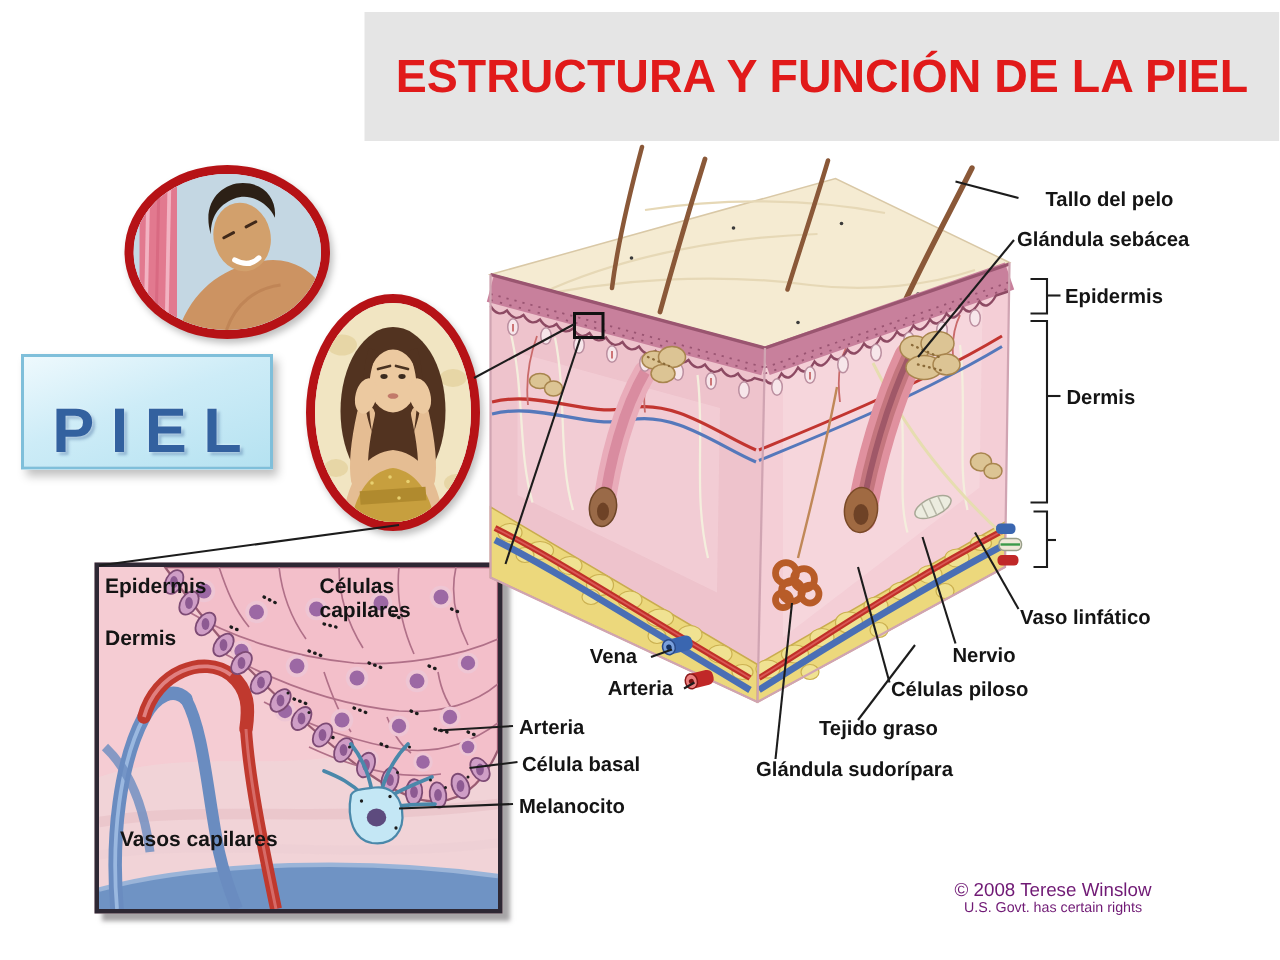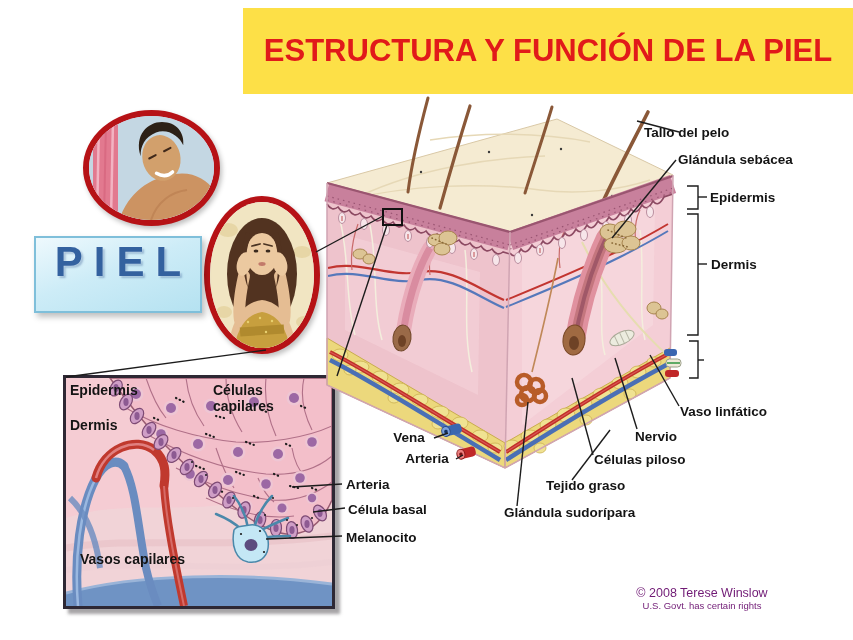--- a/index.html
+++ b/index.html
@@ -1,28 +1,28 @@
 <!DOCTYPE html>
 <html><head>
 <meta charset="utf-8">
 <style>
   html,body{margin:0;padding:0;background:#ffffff;}
   .slide{position:relative;width:853px;height:640px;background:#ffffff;overflow:hidden;
          font-family:"Liberation Sans", sans-serif;}
-  .banner{position:absolute;left:243px;top:8px;width:610px;height:86px;background:#fde047;
+  .banner{position:absolute;left:243px;top:8px;width:610px;height:86px;background:#e5e5e5;
           display:flex;align-items:center;justify-content:center;z-index:1;}
   .banner h1{margin:0;font-size:31px;font-weight:bold;color:#E11A1A;letter-spacing:0px;white-space:nowrap;}
   .oval{position:absolute;border:6px solid #B61216;border-radius:50%;overflow:hidden;z-index:2;
         box-shadow:2px 3px 5px rgba(0,0,0,.25);background:#dde;}
   .oval svg{display:block;}
   .man{left:83px;top:110px;width:125px;height:104px;}
   .woman{left:204px;top:196px;width:104px;height:146px;}
-  .pielbox{position:absolute;left:34px;top:236px;width:164px;height:73px;border:2px solid #7FBFDA;
+  .pielbox{position:absolute;left:14px;top:236px;width:164px;height:73px;border:2px solid #7FBFDA;
            background:linear-gradient(160deg,#eef9fd 0%,#cdecf7 45%,#b5e2f1 100%);
-           display:flex;align-items:flex-start;justify-content:center;z-index:2;
+           display:flex;align-items:flex-end;justify-content:center;z-index:2;
            box-shadow:3px 4px 6px rgba(0,0,0,.25);}
   .pielbox span{font-size:42px;font-weight:bold;color:#33619F;letter-spacing:11px;padding-left:11px;
            text-shadow:0 0 2px #e4f2fb, 2px 2px 2px rgba(40,80,140,.35);}
   .inset{position:absolute;left:63px;top:375px;width:266px;height:228px;border:3px solid #2E2834;
          background:#f5ccd3;z-index:2;box-shadow:5px 5px 3px rgba(80,75,80,.5);}
   .overlay{position:absolute;left:0;top:0;z-index:5;pointer-events:none;}
   .lbl{position:absolute;z-index:6;font-size:13.5px;font-weight:600;color:#141414;line-height:1.15;
        white-space:nowrap;}
   .lbl.wrap{white-space:normal;}
   .lbl.bold{font-weight:bold;font-size:14px;}
@@ -484,21 +484,21 @@
       <path d="M610,430 L572,480"></path>
       <path d="M528,402 L517,506"></path>
       <path d="M434,438 L448,433"></path>
       <path d="M456,459 L463,455"></path>
       <path d="M292,487 L342,484"></path>
       <path d="M313,512 L345,508"></path>
       <path d="M266,539 L342,536"></path>
     </g>
   </svg>
 
-  <div class="lbl" style="left:644px;top:125px">Tallo del pelo</div>
+  <div class="lbl" style="left:697px;top:125px">Tallo del pelo</div>
   <div class="lbl" style="left:678px;top:152px">Glándula sebácea</div>
   <div class="lbl" style="left:710px;top:190px">Epidermis</div>
   <div class="lbl" style="left:711px;top:257px">Dermis</div>
   <div class="lbl" style="left:680px;top:404px">Vaso linfático</div>
   <div class="lbl" style="left:635px;top:429px">Nervio</div>
   <div class="lbl" style="left:594px;top:452px">Células piloso</div>
   <div class="lbl" style="left:546px;top:478px">Tejido graso</div>
   <div class="lbl" style="left:504px;top:505px">Glándula sudorípara</div>
   <div class="lbl right" style="left:386px;top:430px;width:46px">Vena</div>
   <div class="lbl right" style="left:400px;top:451px;width:54px">Arteria</div>

